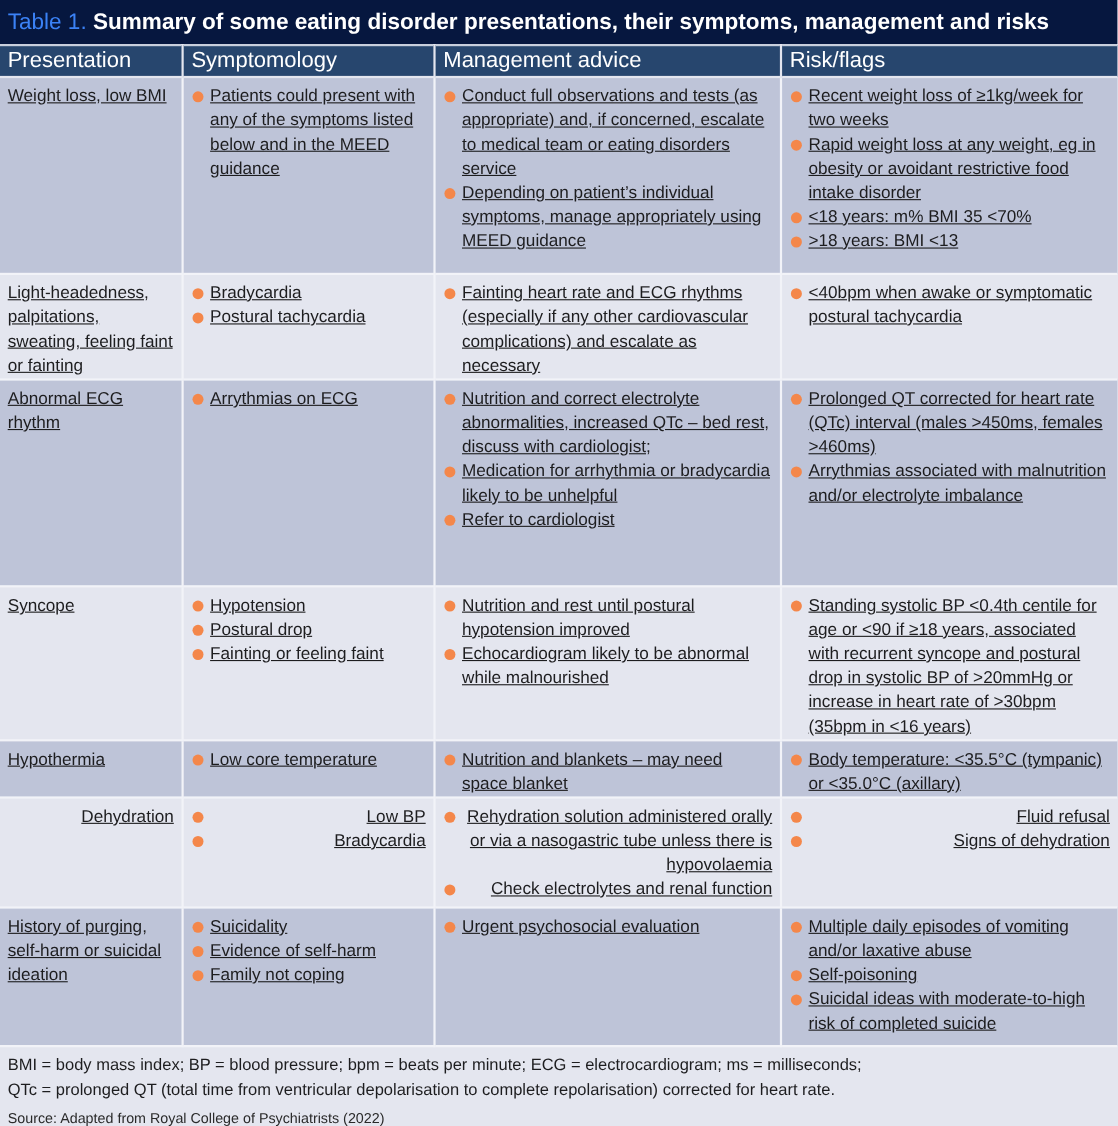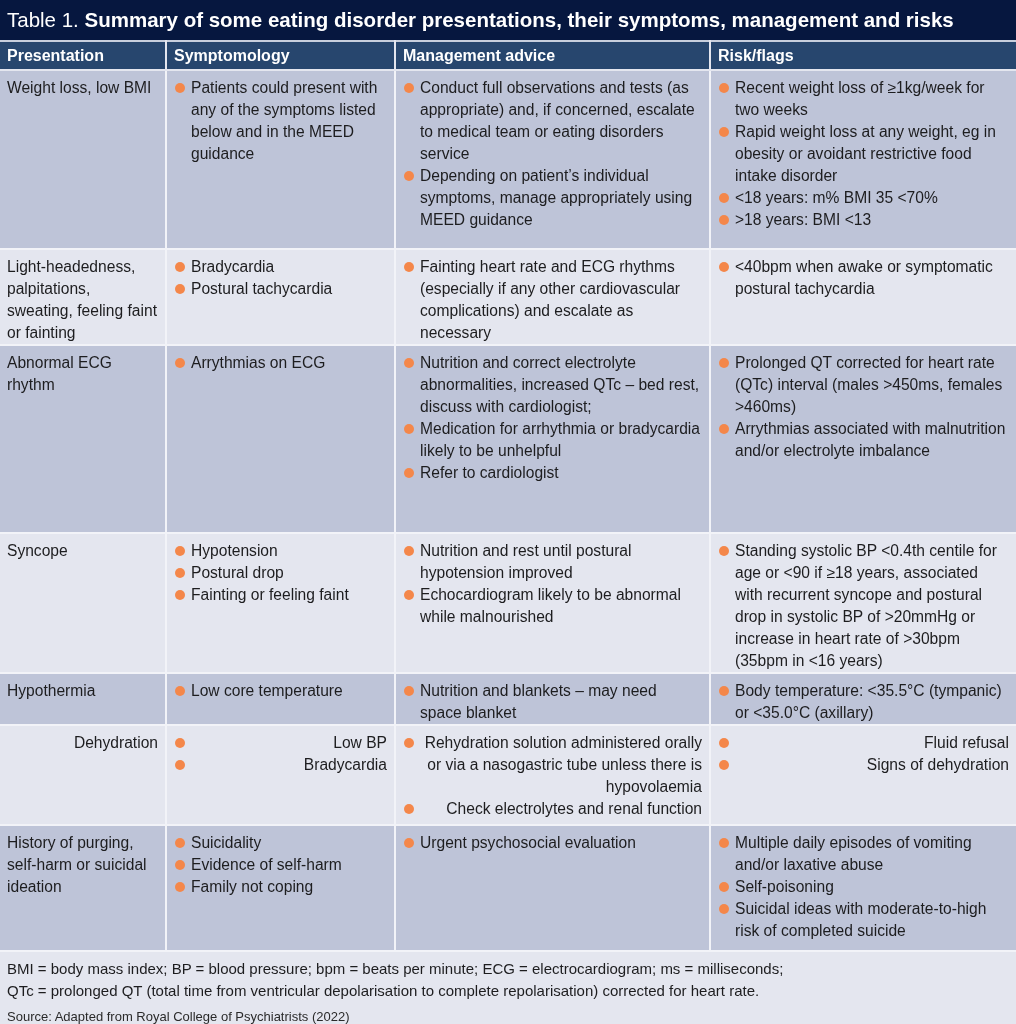--- a/index.html
+++ b/index.html
@@ -11,47 +11,48 @@
   }
   .title-bar {
     height: 40px;
     background: #06173f;
     color: #ffffff;
     font-size: 20.5px;
     line-height: 40px;
     padding-left: 7px;
     white-space: nowrap;
   }
-  .title-bar .lead { font-weight: normal; color: #ffffff; text-align: center; }
+  .title-bar .lead { font-weight: normal; color: #3b82f6; text-align: center; }
   .title-bar .main { font-weight: bold; }
   table.t {
     border-collapse: collapse;
     width: 1016px;
     table-layout: fixed;
     border-top: 2px solid #c8cfdd;
   }
   table.t th {
     background: #27466e;
     color: #ffffff;
-    font-weight: bold;
-    font-size: 16px;
+    font-weight: normal;
+    font-size: 20px;
     text-align: left;
     height: 27px;
     padding: 0 7px;
     border-right: 2px solid #e4e6ef;
     border-bottom: 2px solid #e4e6ef;
   }
   table.t th:last-child { border-right: none; }
   table.t td {
     vertical-align: top;
     font-size: 15.6px;
     line-height: 22px;
     padding: 6px 7px 0 7px;
     border-right: 2px solid #f2f3f8;
     border-bottom: 2px solid #f2f3f8;
+    text-decoration: underline;
   }
   table.t td:last-child { border-right: none; }
   tr.dark td { background: #bec4d8; }
   tr.light td { background: #e4e6ef; }
   ul.b { list-style: none; margin: 0; padding: 0; }
   ul.b li { position: relative; padding-left: 17px; }
   .dot {
     position: absolute; left: 1px; top: 6px;
     width: 10px; height: 10px; border-radius: 50%;
     background: #f4874a;

